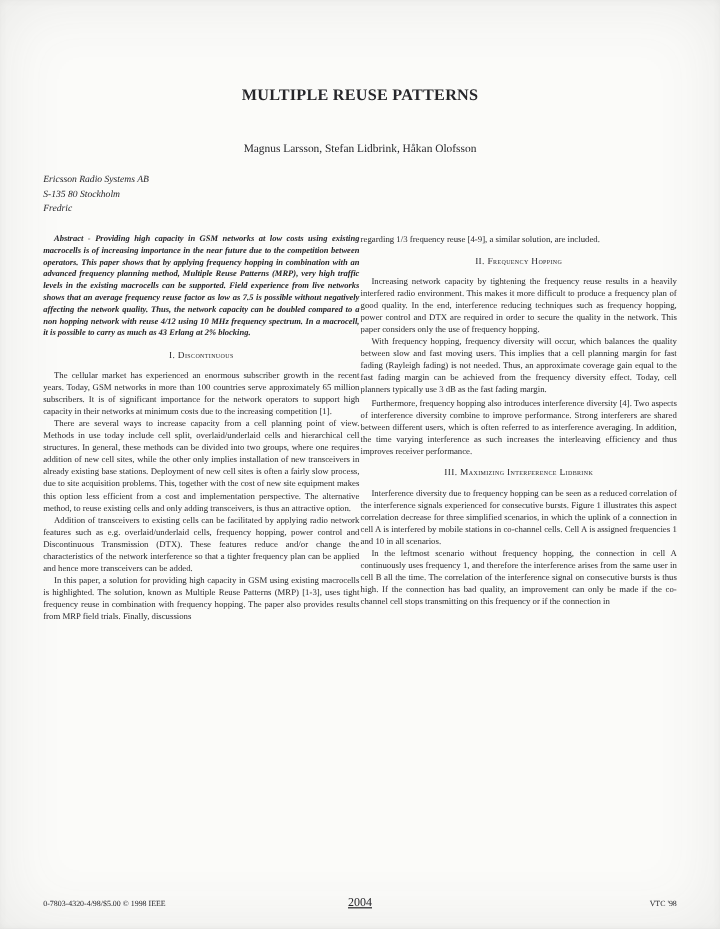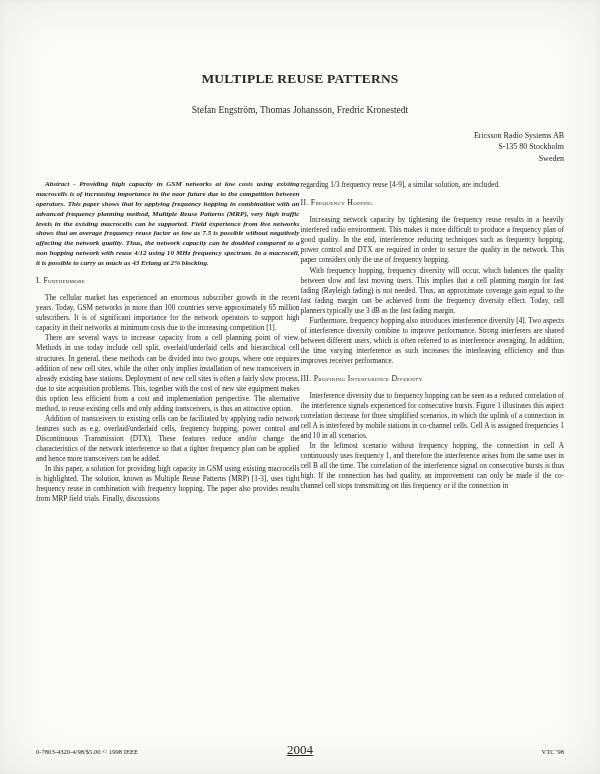--- a/index.html
+++ b/index.html
@@ -30,21 +30,22 @@
     line-height: 1.4;
     margin: 0 0 14px 0;
   }
   .authors {
     text-align: center;
     font-size: 9.5px;
     line-height: 1.55;
     margin: 0 0 12px 0;
   }
   .affiliation {
-    text-align: right;
+    text-align: left;
+    font-style: italic;
     font-size: 8px;
     line-height: 1.45;
     margin: 0 0 16px 0;
   }
   .columns {
     display: flex;
     gap: 1px;
   }
   .col {
     flex: 1 1 0;
@@ -59,83 +60,84 @@
   }
   .abstract {
     font-weight: bold;
     font-style: italic;
     font-size: 7.1px;
   }
   .abstract .abstract-label {
     font-weight: bold;
   }
   .section-heading {
-    text-align: left;
+    text-align: center;
     font-variant: small-caps;
     font-weight: normal;
     font-size: 7.8px;
     letter-spacing: 0.3px;
     margin: 8px 0 6px 0;
     text-indent: 0 !important;
   }
   .page-footer {
     position: absolute;
     left: 36px;
     right: 36px;
     bottom: 16px;
     display: flex;
     align-items: baseline;
     font-size: 6.6px;
   }
   .page-footer .f-left  { flex: 1; text-align: left; }
-  .page-footer .f-center{ flex: 1; text-align: center; font-size: 13px; text-decoration: underline; }
+  .page-footer .f-center{ flex: 1; text-align: center; font-size: 10px; text-decoration: underline; }
   .page-footer .f-right { flex: 1; text-align: right; }
 </style>
 </head>
 <body>
 
 <div class="sheet">
 
   <h1 class="title">
     <span>MULTIPLE REUSE PATTERNS</span><br>
   </h1>
 
   <div class="authors">
-    <span>Stefan Engström, Thomas Johansson, Fredric Kronestedt</span><br>
+    <br>
+    <span>Magnus Larsson, Stefan Lidbrink, Håkan Olofsson</span>
   </div>
 
   <div class="affiliation">
     <span>Ericsson Radio Systems AB</span><br>
     <span>S-135 80 Stockholm</span><br>
-    <span>Sweden</span>
+    <span>Fredric</span>
   </div>
 
   <div class="columns">
 
     <div class="col">
       <p class="abstract"><span class="abstract-label">Abstract -</span><span> Providing high capacity in GSM networks at low costs using existing macrocells is of increasing importance in the near future due to the competition between operators. This paper shows that by applying frequency hopping in combination with an advanced frequency planning method, Multiple Reuse Patterns (MRP), very high traffic levels in the existing macrocells can be supported. Field experience from live networks shows that an average frequency reuse factor as low as 7.5 is possible without negatively affecting the network quality. Thus, the network capacity can be doubled compared to a non hopping network with reuse 4/12 using 10 MHz frequency spectrum. In a macrocell, it is possible to carry as much as 43 Erlang at 2% blocking.</span></p>
 
-      <h2 class="section-heading">I. Furthermore</h2>
+      <h2 class="section-heading">I. Discontinuous</h2>
 
       <p>The cellular market has experienced an enormous subscriber growth in the recent years. Today, GSM networks in more than 100 countries serve approximately 65 million subscribers. It is of significant importance for the network operators to support high capacity in their networks at minimum costs due to the increasing competition [1].</p>
       <p>There are several ways to increase capacity from a cell planning point of view. Methods in use today include cell split, overlaid/underlaid cells and hierarchical cell structures. In general, these methods can be divided into two groups, where one requires addition of new cell sites, while the other only implies installation of new transceivers in already existing base stations. Deployment of new cell sites is often a fairly slow process, due to site acquisition problems. This, together with the cost of new site equipment makes this option less efficient from a cost and implementation perspective. The alternative method, to reuse existing cells and only adding transceivers, is thus an attractive option.</p>
       <p>Addition of transceivers to existing cells can be facilitated by applying radio network features such as e.g. overlaid/underlaid cells, frequency hopping, power control and Discontinuous Transmission (DTX). These features reduce and/or change the characteristics of the network interference so that a tighter frequency plan can be applied and hence more transceivers can be added.</p>
       <p>In this paper, a solution for providing high capacity in GSM using existing macrocells is highlighted. The solution, known as Multiple Reuse Patterns (MRP) [1-3], uses tight frequency reuse in combination with frequency hopping. The paper also provides results from MRP field trials. Finally, discussions</p>
     </div>
 
     <div class="col">
       <p style="text-indent:0">regarding 1/3 frequency reuse [4-9], a similar solution, are included.</p>
 
       <h2 class="section-heading">II. Frequency Hopping</h2>
 
       <p>Increasing network capacity by tightening the frequency reuse results in a heavily interfered radio environment. This makes it more difficult to produce a frequency plan of good quality. In the end, interference reducing techniques such as frequency hopping, power control and DTX are required in order to secure the quality in the network. This paper considers only the use of frequency hopping.</p>
       <p>With frequency hopping, frequency diversity will occur, which balances the quality between slow and fast moving users. This implies that a cell planning margin for fast fading (Rayleigh fading) is not needed. Thus, an approximate coverage gain equal to the fast fading margin can be achieved from the frequency diversity effect. Today, cell planners typically use 3 dB as the fast fading margin.</p>
       <p>Furthermore, frequency hopping also introduces interference diversity [4]. Two aspects of interference diversity combine to improve performance. Strong interferers are shared between different users, which is often referred to as interference averaging. In addition, the time varying interference as such increases the interleaving efficiency and thus improves receiver performance.</p>
 
-      <h2 class="section-heading">III. Providing Interference Diversity</h2>
+      <h2 class="section-heading">III. Maximizing Interference Lidbrink</h2>
 
       <p>Interference diversity due to frequency hopping can be seen as a reduced correlation of the interference signals experienced for consecutive bursts. Figure 1 illustrates this aspect correlation decrease for three simplified scenarios, in which the uplink of a connection in cell A is interfered by mobile stations in co-channel cells. Cell A is assigned frequencies 1 and 10 in all scenarios.</p>
       <p>In the leftmost scenario without frequency hopping, the connection in cell A continuously uses frequency 1, and therefore the interference arises from the same user in cell B all the time. The correlation of the interference signal on consecutive bursts is thus high. If the connection has bad quality, an improvement can only be made if the co-channel cell stops transmitting on this frequency or if the connection in</p>
     </div>
 
   </div>
 
   <div class="page-footer">
     <span class="f-left">0-7803-4320-4/98/$5.00 © 1998 IEEE</span>
     <span class="f-center">2004</span>

